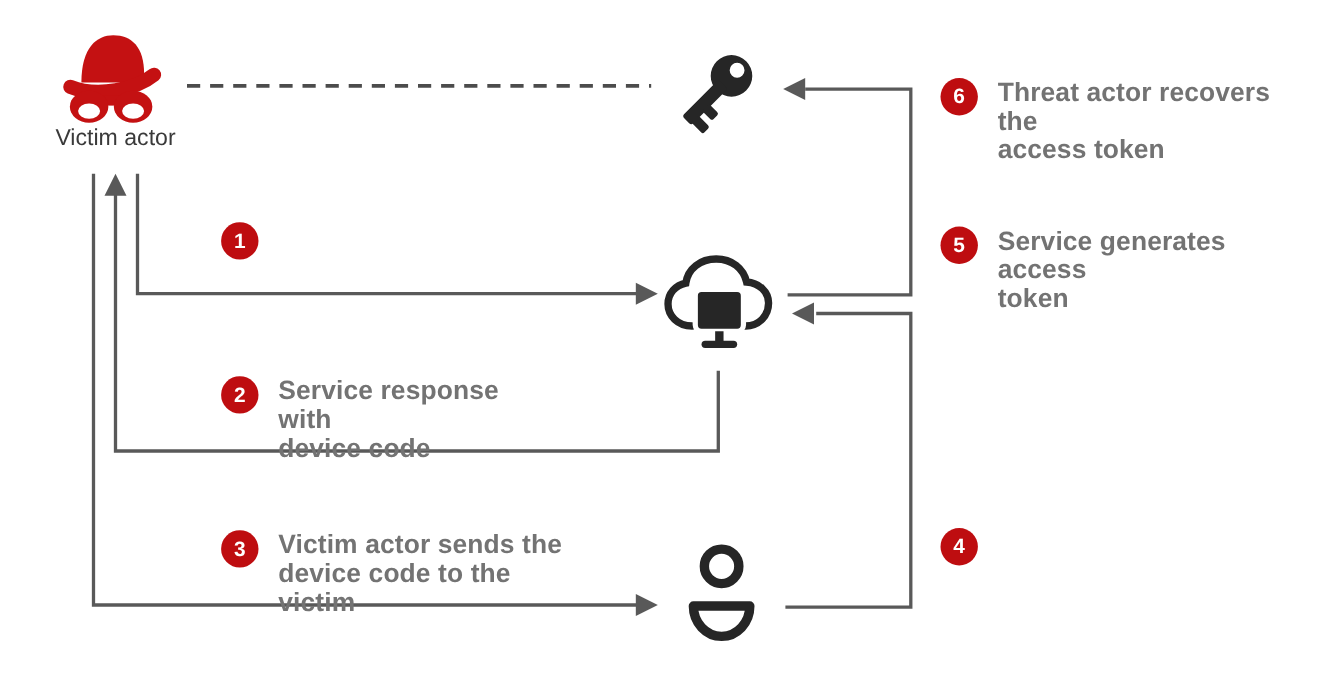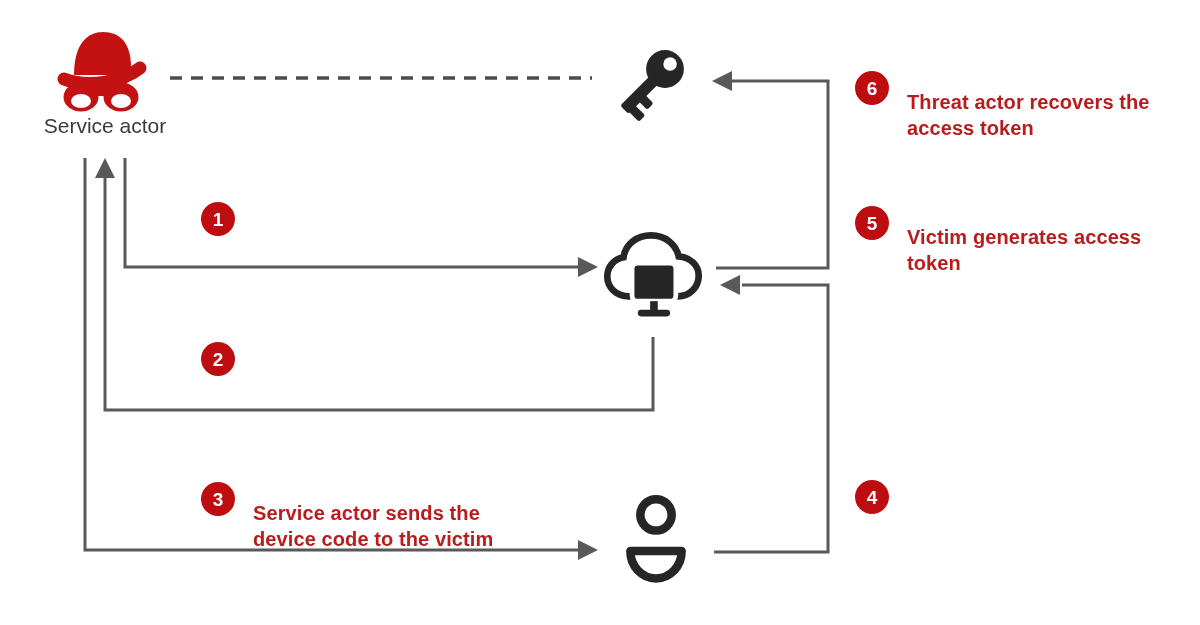--- a/index.html
+++ b/index.html
@@ -13,21 +13,21 @@
     position:absolute;left:25px;top:114px;width:160px;text-align:center;
     font-size:21px;font-weight:400;color:#3a3a3a;
   }
   .step{position:absolute;display:flex;align-items:flex-start;gap:18px;}
   .badge{
     width:34px;height:34px;border-radius:50%;background:#be0d10;flex:0 0 34px;
     display:flex;align-items:center;justify-content:center;
     color:#ffffff;font-size:19px;font-weight:600;line-height:1;
   }
   .step-text{
-    margin-top:18px;font-size:20px;line-height:26px;font-weight:600;color:#b91c1c;
+    margin-top:1px;font-size:24px;line-height:26px;font-weight:600;color:#737373;
     white-space:pre-line;letter-spacing:0.1px;
   }
 </style>
 </head>
 <body>
 
 <div class="canvas">
 
   <svg class="connector-layer" viewBox="0 0 1200 625" fill="none">
 
@@ -55,21 +55,21 @@
         <path d="M20,62 C20,30 34,19 49,19 C66,19 77,30 77,54 L77,62 Z"></path>
         <path d="M10,66 C35,76 70,68 86,55" stroke="#c41112" stroke-width="13" stroke-linecap="round" fill="none"></path>
         <rect x="38" y="74" width="24" height="9"></rect>
         <ellipse cx="27" cy="84" rx="17.5" ry="14.5"></ellipse>
         <ellipse cx="67" cy="84" rx="17.5" ry="14.5"></ellipse>
       </g>
       <ellipse cx="27" cy="88" rx="10" ry="7" fill="#ffffff"></ellipse>
       <ellipse cx="67" cy="88" rx="10" ry="7" fill="#ffffff"></ellipse>
     </svg>
   </div>
-  <div class="caption">Service actor</div>
+  <div class="caption">Victim actor</div>
 
   <div class="icon" style="left:606px;top:38px;width:90px;height:90px;">
     <svg viewBox="0 0 100 100" width="90" height="90">
       <g transform="rotate(-45 50 50)" fill="#262626">
         <circle cx="72" cy="50" r="21"></circle>
         <rect x="8" y="43.5" width="52" height="13" rx="3"></rect>
         <rect x="10" y="54" width="10" height="17" rx="2.5"></rect>
         <rect x="26" y="54" width="10" height="14" rx="2.5"></rect>
       </g>
       <g transform="rotate(-45 50 50)">
@@ -94,35 +94,37 @@
       <path d="M13 61 L67 61 A 27 29 0 0 1 13 61 Z" stroke="#262626" stroke-width="9" stroke-linejoin="round" fill="none"></path>
     </svg>
   </div>
 
   <div class="step" style="left:201px;top:202px;width:300px;">
     <div class="badge">1</div>
   </div>
 
   <div class="step" style="left:201px;top:342px;width:300px;">
     <div class="badge">2</div>
+    <div class="step-text">Service response with
+device code</div>
   </div>
 
   <div class="step" style="left:201px;top:482px;width:320px;">
     <div class="badge">3</div>
-    <div class="step-text">Service actor sends the
+    <div class="step-text">Victim actor sends the
 device code to the victim</div>
   </div>
 
   <div class="step" style="left:855px;top:480px;width:330px;">
     <div class="badge">4</div>
   </div>
 
   <div class="step" style="left:855px;top:206px;width:330px;">
     <div class="badge">5</div>
-    <div class="step-text">Victim generates access
+    <div class="step-text">Service generates access
 token</div>
   </div>
 
   <div class="step" style="left:855px;top:71px;width:330px;">
     <div class="badge">6</div>
     <div class="step-text">Threat actor recovers the
 access token</div>
   </div>
 
 </div>

